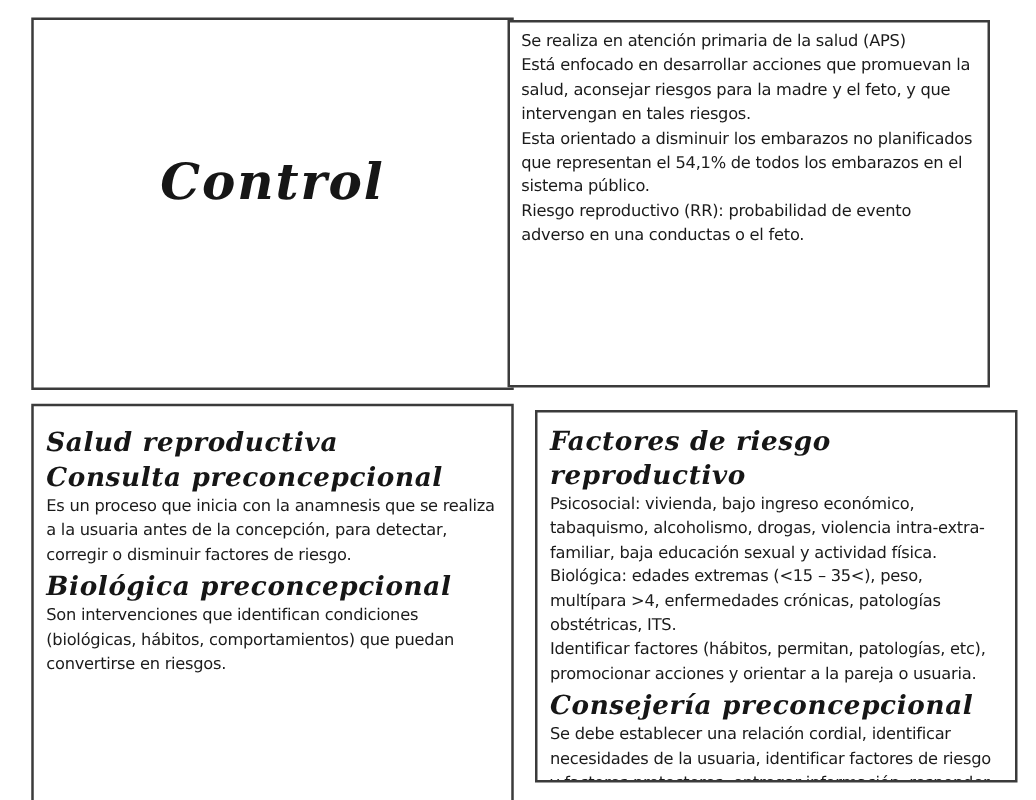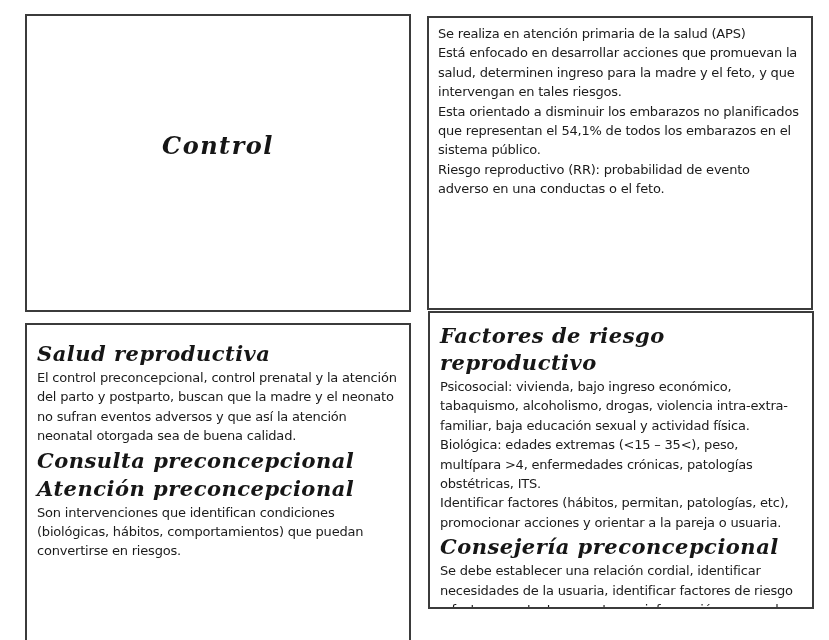--- a/index.html
+++ b/index.html
@@ -21,38 +21,38 @@
   }
   #card-title {
     left: 25px; top: 14px; width: 386px; height: 298px;
     display: flex;
     flex-direction: column;
     align-items: center;
     justify-content: center;
     padding-bottom: 34px;
   }
   #card-overview {
-    left: 427px; top: 16px; width: 386px; height: 294px;
+    left: 406px; top: 16px; width: 386px; height: 294px;
     padding: 6px 9px;
   }
   #card-definitions {
     left: 25px; top: 323px; width: 386px; height: 348px;
     padding: 14px 10px 6px 10px;
   }
   #card-factors {
-    left: 428px; top: 311px; width: 386px; height: 298px;
+    left: 428px; top: 328px; width: 386px; height: 298px;
     padding: 8px 10px 6px 10px;
   }
   .script {
     font-family: "DejaVu Serif", serif;
     font-style: italic;
     font-weight: 700;
   }
   .title-line {
-    font-size: 24px;
+    font-size: 40px;
     line-height: 50px;
     letter-spacing: 1.5px;
     color: #161616;
     white-space: nowrap;
   }
   .body-text, .card p {
     font-size: 13px;
     line-height: 19.4px;
     letter-spacing: -0.2px;
     margin: 0;
@@ -70,30 +70,30 @@
 <body>
 
 <main>
 
   <section class="card" id="card-title">
     <div class="script title-line">Control</div>
   </section>
 
   <section class="card" id="card-overview">
     <p>Se realiza en atención primaria de la salud (APS)</p>
-    <p>Está enfocado en desarrollar acciones que promuevan la salud, determinen ingreso para la madre y el feto, y que intervengan en tales riesgos.</p>
+    <p>Está enfocado en desarrollar acciones que promuevan la salud, aconsejar riesgos para la madre y el feto, y que intervengan en tales riesgos.</p>
     <p>Esta orientado a disminuir los embarazos no planificados que representan el 54,1% de todos los embarazos en el sistema público.</p>
     <p>Riesgo reproductivo (RR): probabilidad de evento adverso en una conductas o el feto.</p>
   </section>
 
   <section class="card" id="card-definitions">
     <h2 class="script section-heading">Salud reproductiva</h2>
-    <p>El control preconcepcional, control prenatal y la atención del parto y postparto, buscan que la madre y el neonato no sufran eventos adversos y que así la atención neonatal otorgada sea de buena calidad.</p>
     <h2 class="script section-heading">Consulta preconcepcional</h2>
-    <h2 class="script section-heading">Atención preconcepcional</h2>
+    <p>Es un proceso que inicia con la anamnesis que se realiza a la usuaria antes de la concepción, para detectar, corregir o disminuir factores de riesgo.</p>
+    <h2 class="script section-heading">Biológica preconcepcional</h2>
     <p>Son intervenciones que identifican condiciones (biológicas, hábitos, comportamientos) que puedan convertirse en riesgos.</p>
   </section>
 
   <section class="card" id="card-factors">
     <h2 class="script section-heading">Factores de riesgo reproductivo</h2>
     <p>Psicosocial: vivienda, bajo ingreso económico, tabaquismo, alcoholismo, drogas, violencia intra-extra-familiar, baja educación sexual y actividad física.</p>
     <p>Biológica: edades extremas (&lt;15 – 35&lt;), peso, multípara &gt;4, enfermedades crónicas, patologías obstétricas, ITS.</p>
     <p>Identificar factores (hábitos, permitan, patologías, etc), promocionar acciones y orientar a la pareja o usuaria.</p>
     <h2 class="script section-heading">Consejería preconcepcional</h2>
     <p>Se debe establecer una relación cordial, identificar necesidades de la usuaria, identificar factores de riesgo y factores protectores, entregar información, responder dudas y aconsejar.</p>

